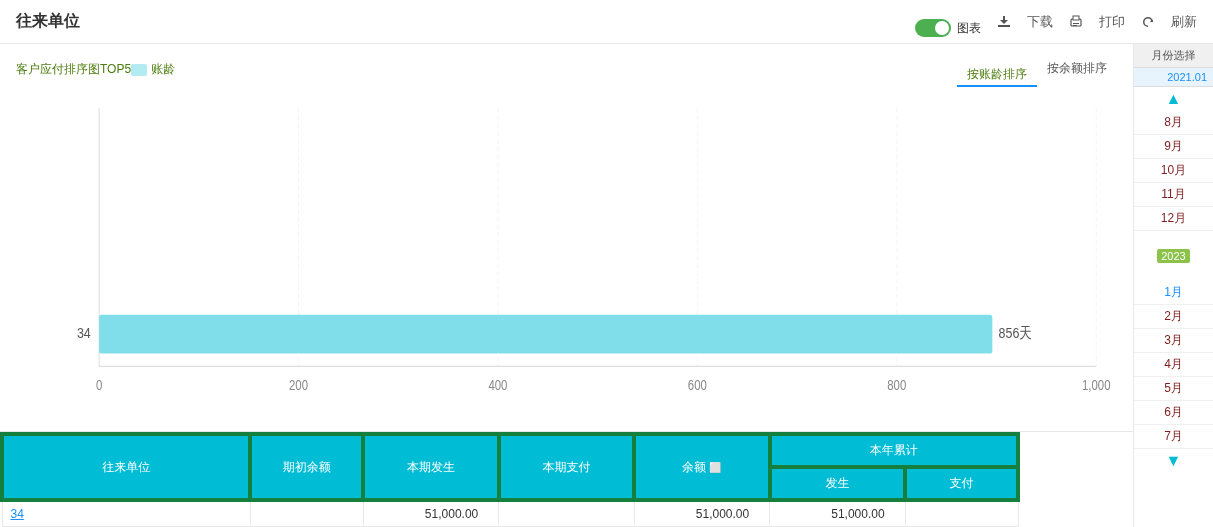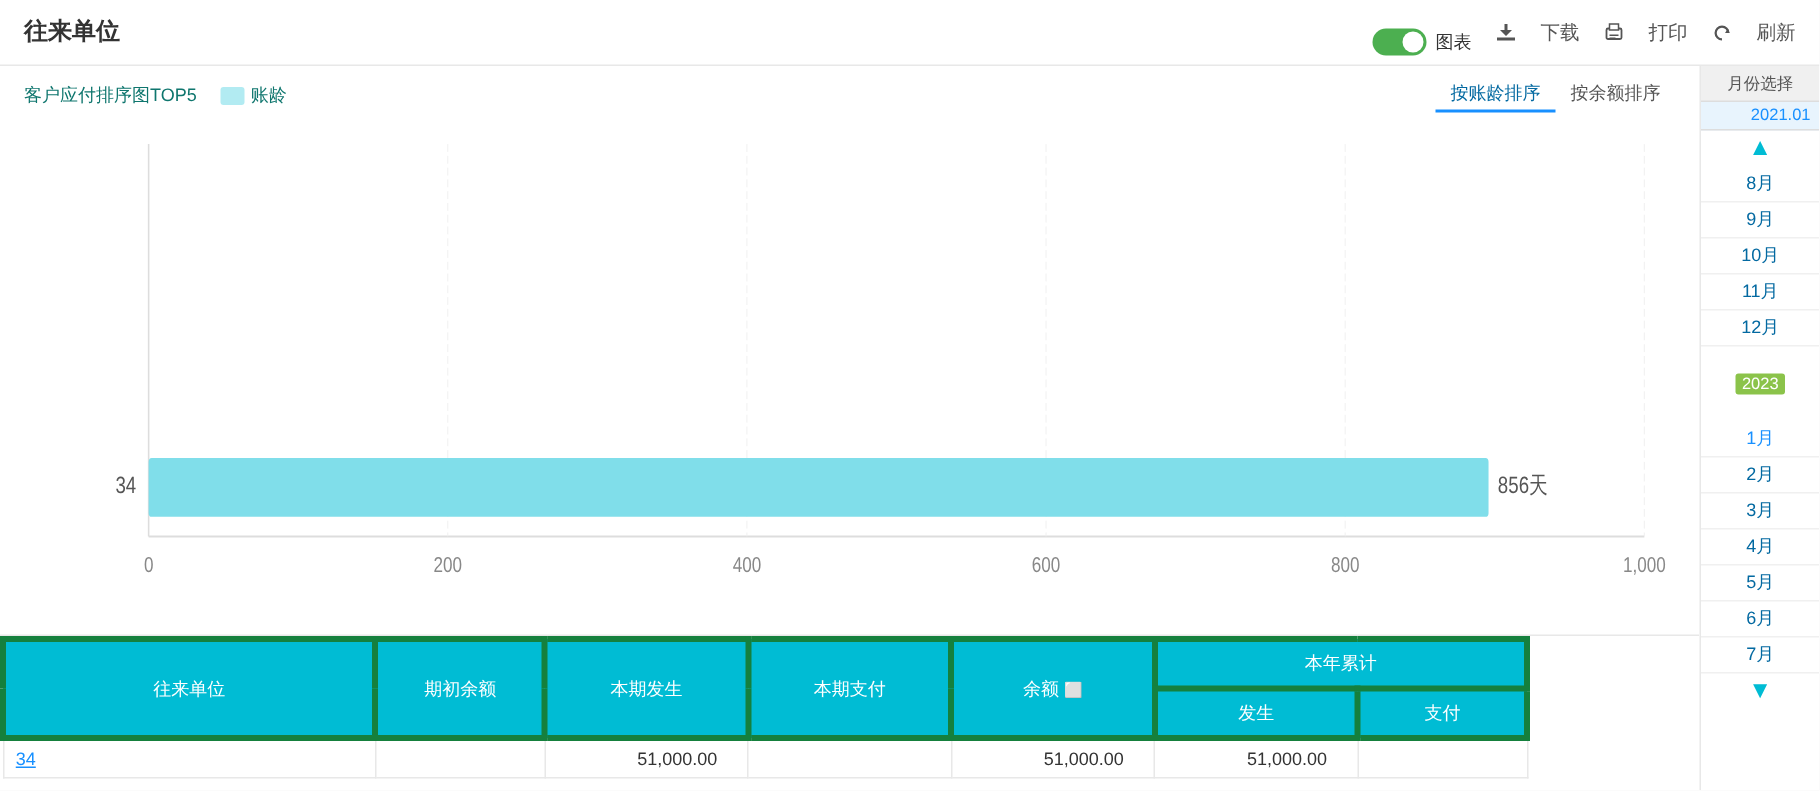--- a/index.html
+++ b/index.html
@@ -17,47 +17,47 @@
     .action-btn { display: flex; align-items: center; gap: 16px; cursor: pointer; color: #555; font-size: 13px; }
     
     
     .main-content { display: flex; flex: 1; overflow: hidden; }
     
     
     .chart-section { flex: 1; display: flex; flex-direction: column; overflow: hidden; }
     
     
     .chart-header { display: flex; align-items: center; justify-content: space-between; padding: 8px 16px; }
-    .chart-legend { display: flex; align-items: center; gap: 16px; font-size: 12px; color: #0f766e; }
+    .chart-legend { display: flex; align-items: center; gap: 0; font-size: 12px; color: #4d7c0f; }
     .legend-item { display: flex; align-items: center; gap: 4px; }
     .legend-box { width: 16px; height: 12px; border-radius: 2px; }
     .chart-sort-btns { display: flex; gap: 0; }
     .sort-btn { padding: 2px 10px; font-size: 12px; border: none; background: none; cursor: pointer; color: #555; border-bottom: 2px solid transparent; }
-    .sort-btn.active { color: #0369a1; border-bottom: 2px solid #1890ff; }
+    .sort-btn.active { color: #4d7c0f; border-bottom: 2px solid #1890ff; margin-top: 12px; }
     
     
     .chart-container { flex: 1; padding: 0 16px 0 16px; position: relative; min-height: 280px; max-height: 340px; }
     
     svg.chart-svg { width: 100%; height: 100%; }
     
     
     .table-section { border-top: 1px solid #e8e8e8; }
     .data-table { width: 100%; border-collapse: collapse; font-size: 12px; }
     .data-table th { background: #00BCD4; color: #fff; text-align: center; padding: 6px 4px; border: 4px solid #15803d; font-weight: normal; }
     .data-table td { text-align: center; padding: 5px 4px; border: 1px solid #e8e8e8; background: #fff; }
     .data-table td.link { color: #1890ff; cursor: pointer; text-decoration: underline; text-align: left; padding-left: 8px; }
     .data-table td.amount { text-align: right; padding-right: 20px; }
     
     
     .right-sidebar { width: 80px; border-left: 1px solid #e8e8e8; display: flex; flex-direction: column; background: #fff; overflow: hidden; }
     .sidebar-header { background: #f0f0f0; padding: 4px 6px; font-size: 11px; color: #555; text-align: center; border-bottom: 1px solid #ddd; }
     .sidebar-current { background: #e8f4fd; padding: 3px 6px; font-size: 11px; color: #1890ff; text-align: right; border-bottom: 1px solid #ddd; }
     .sidebar-nav { display: flex; flex-direction: column; align-items: center; flex: 1; overflow-y: auto; }
     .nav-arrow { width: 100%; text-align: center; padding: 3px 0; cursor: pointer; font-size: 16px; color: #00BCD4; }
-    .month-item { width: 100%; text-align: center; padding: 3px 0; font-size: 12px; color: #0369a1; cursor: pointer; border-bottom: 1px solid #f0f0f0; }
+    .month-item { width: 100%; text-align: center; padding: 3px 0; font-size: 12px; color: #7f1d1d; cursor: pointer; border-bottom: 1px solid #f0f0f0; }
     .year-marker { background: #8BC34A; color: #fff; font-size: 11px; padding: 1px 4px; border-radius: 2px; margin: 18px auto; width: fit-content; cursor: pointer; }
     .month-item.highlighted { color: #1890ff; }
   </style>
 </head>
 <body>
 
 <div class="app-container">
 
   <div class="header">
     <span class="header-title">往来单位</span>

